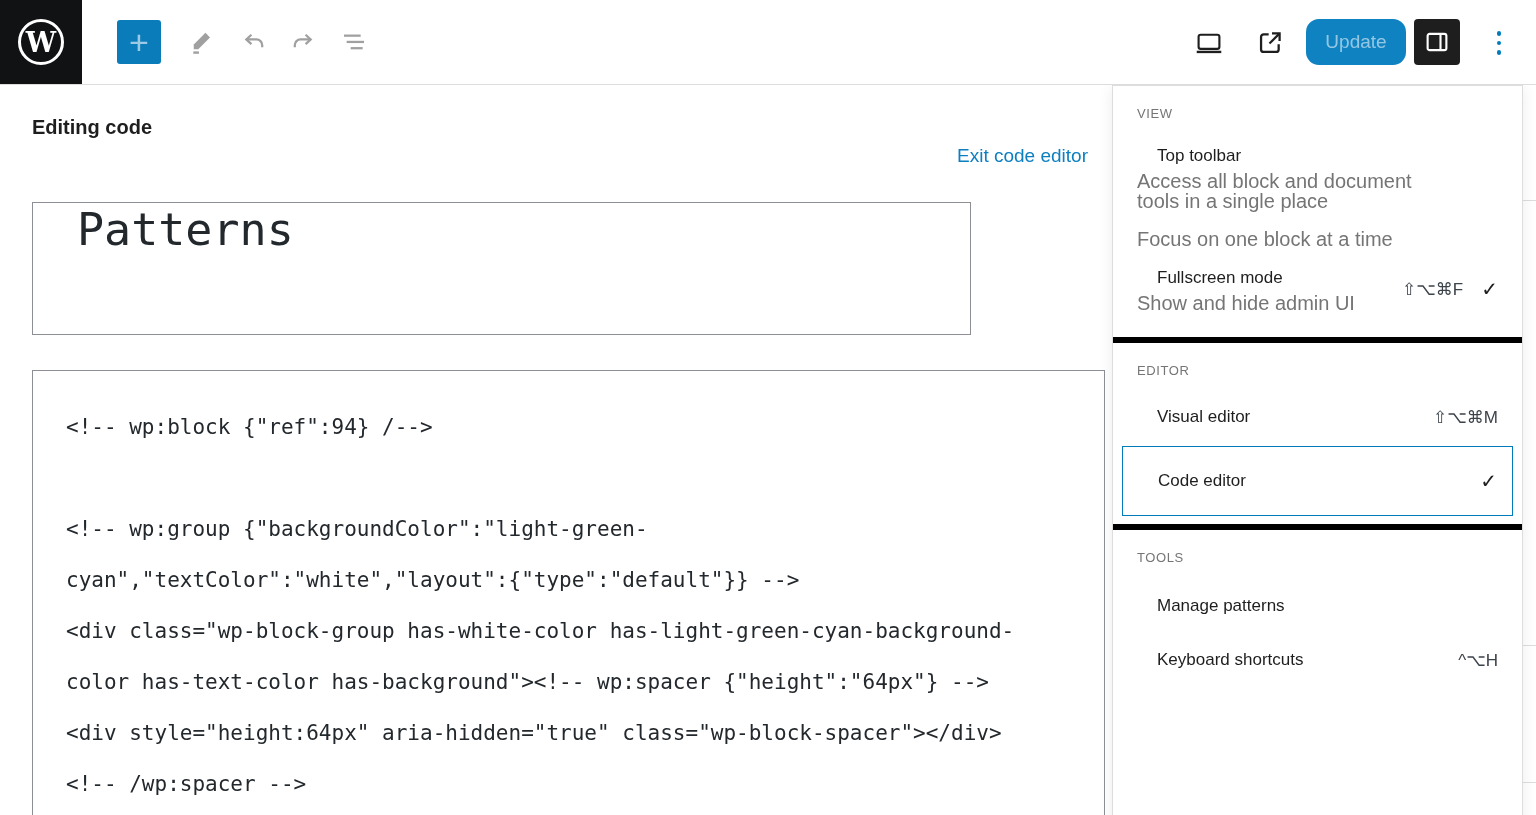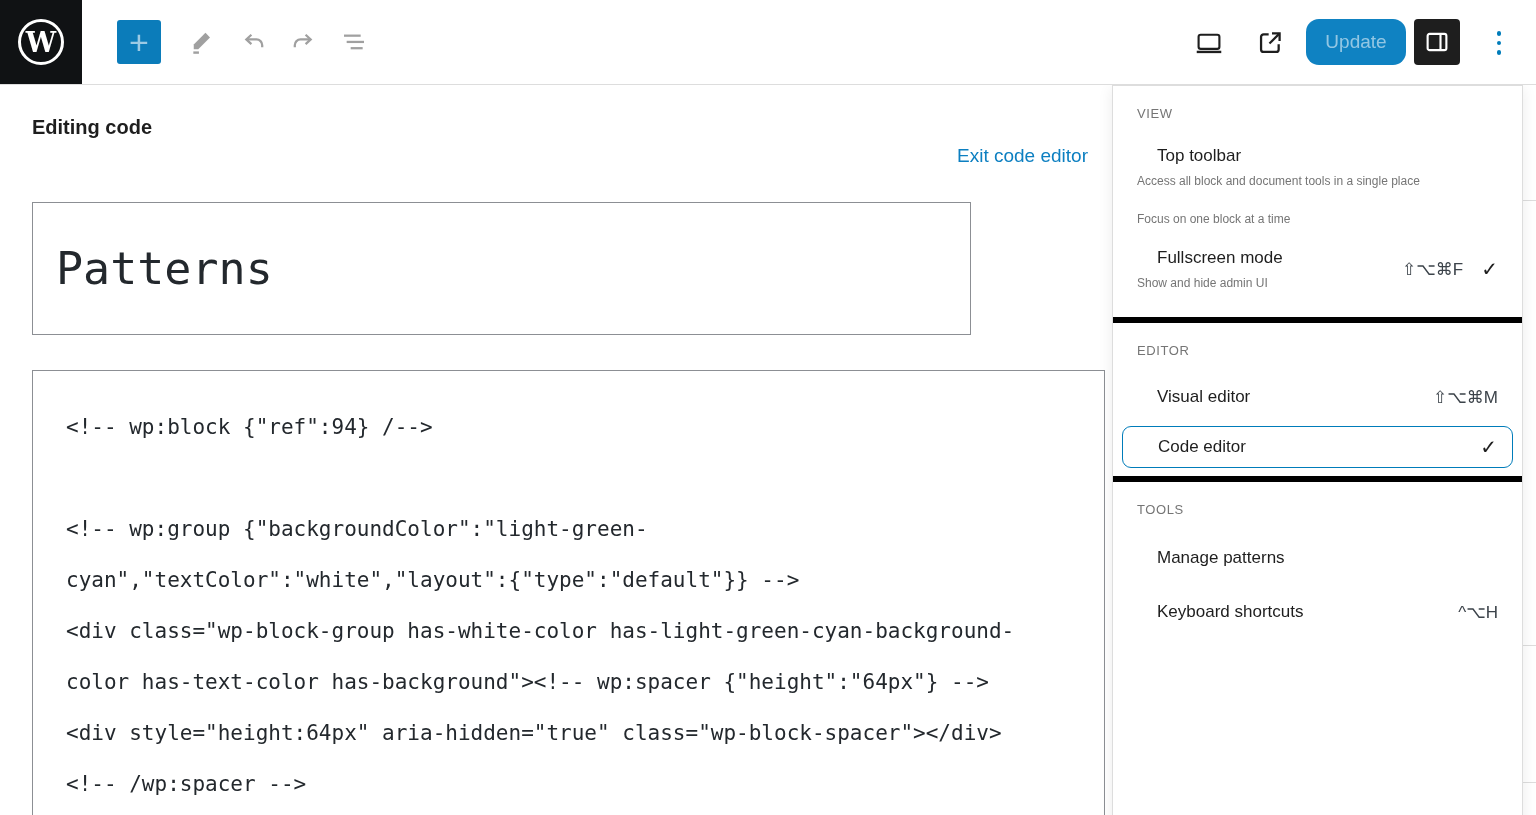--- a/index.html
+++ b/index.html
@@ -32,22 +32,22 @@
     flex-direction:column; align-items:center; justify-content:center; gap:5px; }
   .kebab i { width:4.5px; height:4.5px; border-radius:50%; background:#007cba; display:block; }
 
   
   .content { position:absolute; left:0; top:85px; width:1536px; height:730px; }
   .page-title { position:absolute; left:32px; top:31px; font-size:20px; font-weight:700; }
   .exit-link { position:absolute; right:448px; top:33px; font-size:19px; color:#0c7fc1;
     text-decoration:none; cursor:pointer; background:none; border:none;
     font-family:"Liberation Sans", sans-serif;margin-top:27px; }
   .title-box { position:absolute; left:32px; top:117px; width:939px; height:133px;
-    border:1.5px solid #8c8f94; background:#fff; display:flex; align-items:center;
-    padding-left:23px; cursor:text; }
+    border:1.5px solid #8c8f94; background:#fff; display:flex; 
+    padding-left:44px; cursor:text; }
   .title-box .doc-title { font-family:"DejaVu Sans Mono", monospace; font-size:45px;
     color:#23282d; }
   .code-box { position:absolute; left:32px; top:285px; width:1073px; height:560px;
     border:1.5px solid #8c8f94; background:#fff; padding:31px 0 0 33px; cursor:text;
     overflow:hidden; }
   .code-line { font-family:"DejaVu Sans Mono", monospace; font-size:21px;
     line-height:51px; white-space:pre; color:#23282d; }
 
   
   .sliver { position:absolute; right:0; width:13px; height:0;
@@ -61,27 +61,27 @@
   .menu-group + .menu-group { border-top:6px solid #000000; }
   .menu-group.group-editor { padding-bottom:4px; }
   .section-label { font-size:13px; letter-spacing:.6px; color:#757575;
     padding:4px 24px 14px; font-weight:500; }
   .menu-item { display:flex; align-items:center; justify-content:space-between;
     width:100%; padding:8px 24px; background:none; border:none; text-align:left;
     cursor:pointer; font-family:"Liberation Sans", sans-serif; }
   .group-editor .menu-item { padding:12px 24px; }
   .group-tools .menu-item { padding:14px 24px; }
   .item-title { font-size:17px; line-height:26px; color:#1e1e1e; display:block;margin-left:20px; }
-  .item-help { font-size:12px; line-height:20px; color:#757575; margin-top:2px;
+  .item-help { font-size:20px; line-height:20px; color:#757575; margin-top:2px;
     max-width:285px; display:block; }
   .item-right { display:flex; align-items:center; gap:18px; }
   .shortcut { font-size:17px; color:#3c434a; white-space:nowrap; }
   .check { font-size:20px; color:#1e1e1e; line-height:1; }
-  .menu-item.focused { border:1.5px solid #007cba; border-radius:9px;
-    width:calc(100% - 18px); margin:4px 9px; padding:7px 15px; }
+  .menu-item.focused { border:1.5px solid #007cba; border-radius:0;
+    width:calc(100% - 18px); margin:4px 9px; padding:21px 15px; }
 </style>
 </head>
 <body>
 
 <div class="toolbar">
   <div class="wp-tile">
     <div class="wp-circle">W</div>
   </div>
 
   <button class="inserter">

